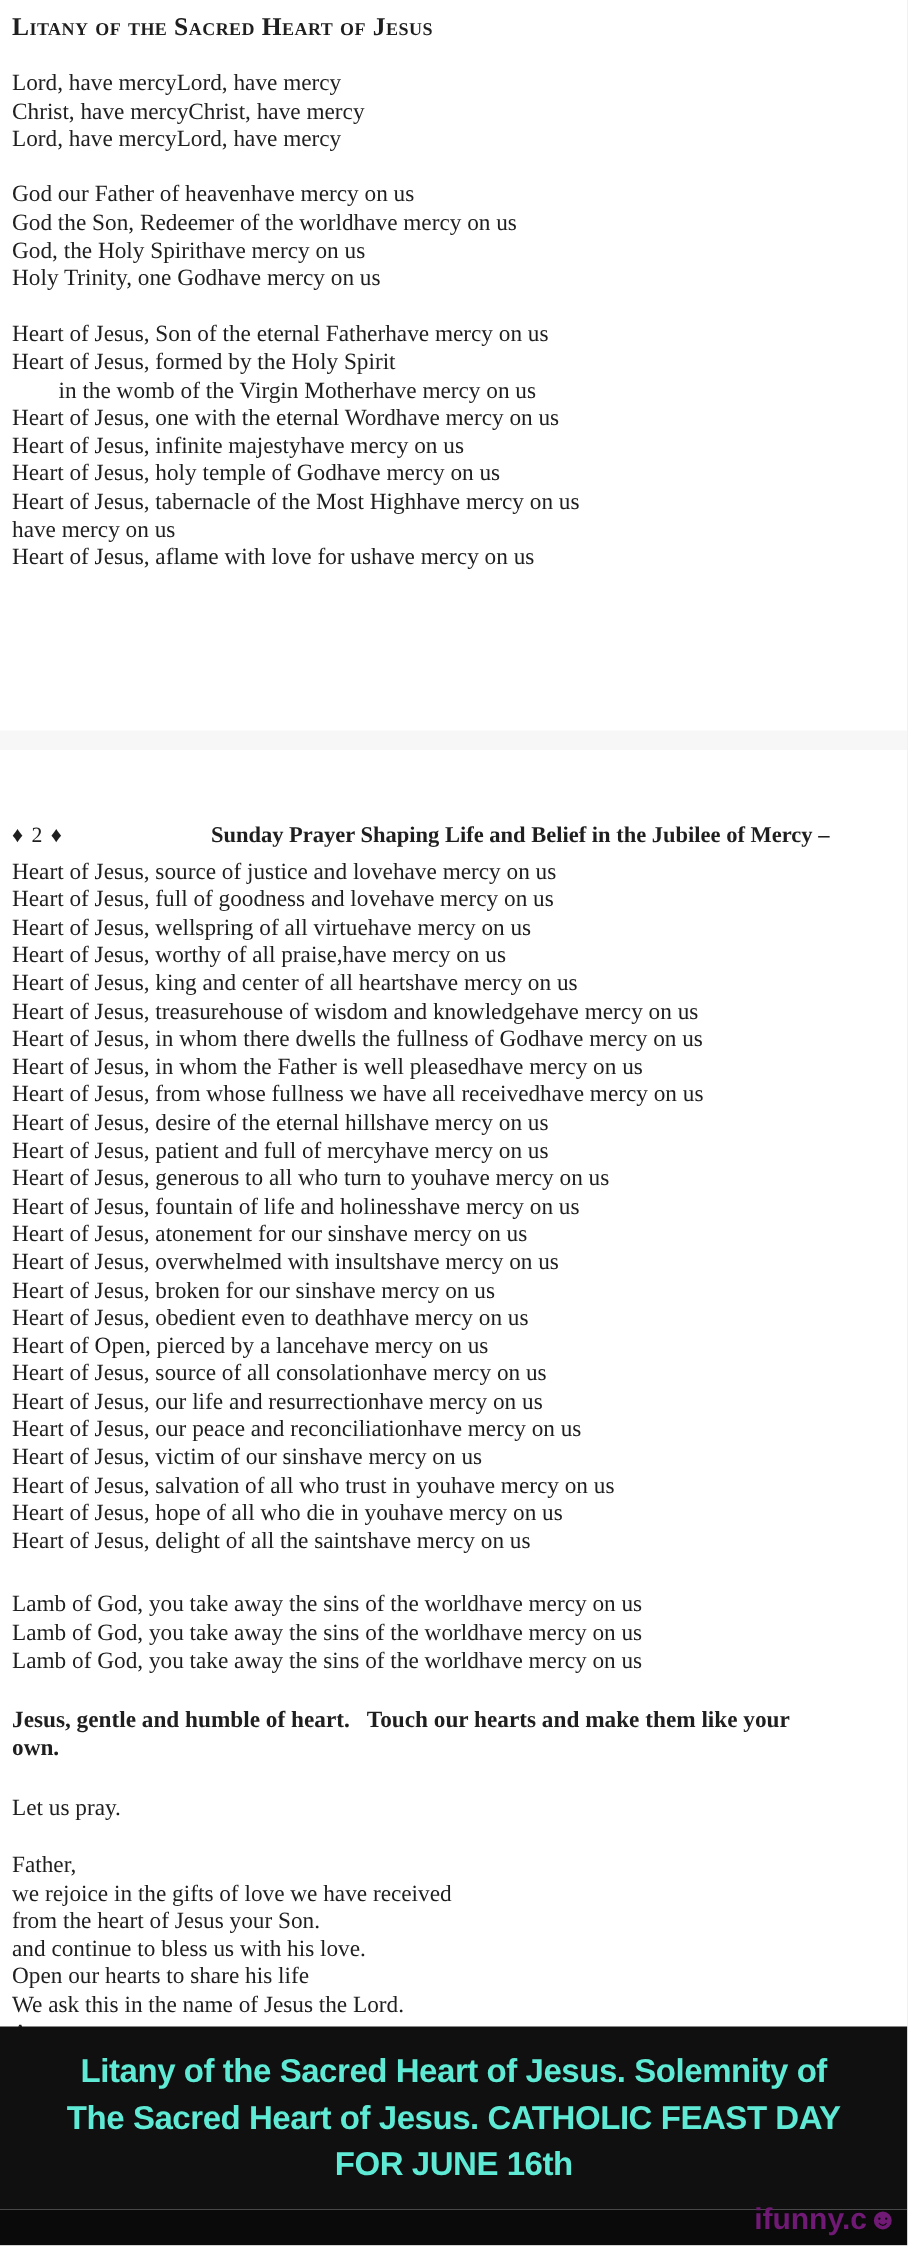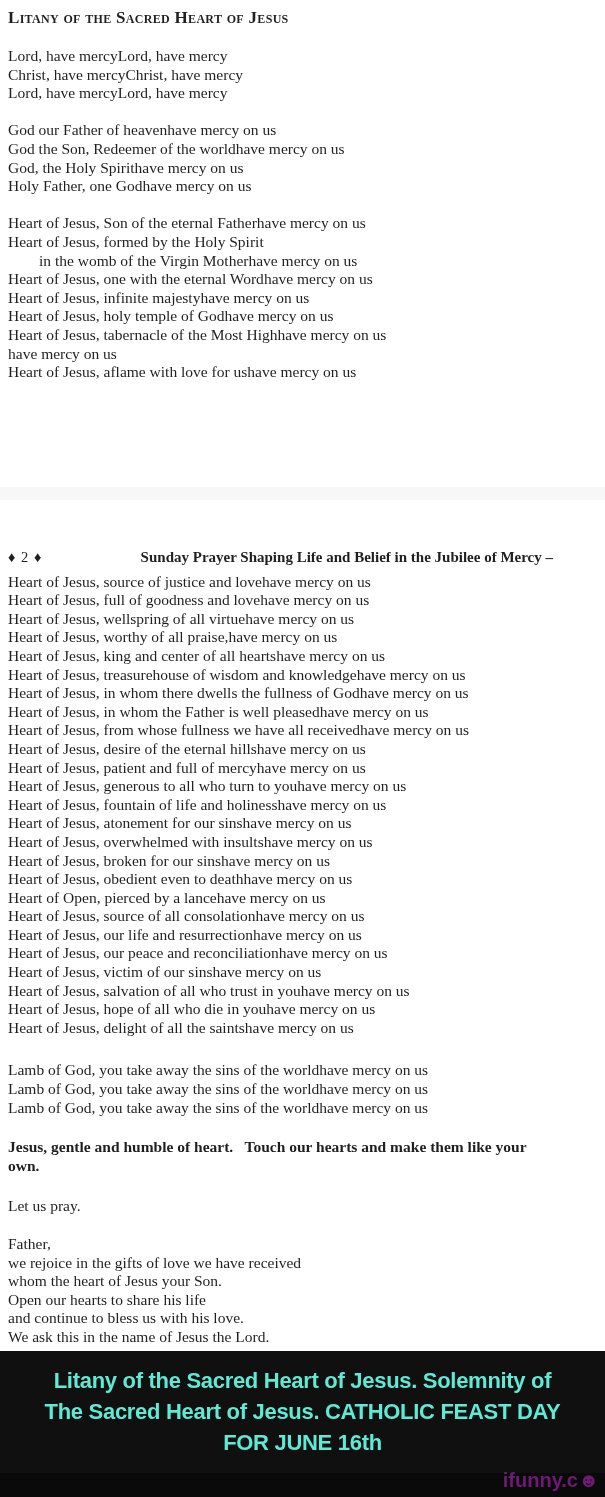--- a/index.html
+++ b/index.html
@@ -150,21 +150,21 @@
         </div>
         <div class="row">
           <span class="call">God the Son, Redeemer of the world</span>
           <span class="response">have mercy on us</span>
         </div>
         <div class="row">
           <span class="call">God, the Holy Spirit</span>
           <span class="response">have mercy on us</span>
         </div>
         <div class="row">
-          <span class="call">Holy Father, one God</span>
+          <span class="call">Holy Trinity, one God</span>
           <span class="response">have mercy on us</span>
         </div>
       </div>
 
     <div class="section">
         <div class="row">
           <span class="call">Heart of Jesus, Son of the eternal Father</span>
           <span class="response">have mercy on us</span>
         </div>
         <div class="row">
@@ -327,23 +327,23 @@
         </div>
       </div>
 
     <div class="single-line jesus-line">Jesus, gentle and humble of heart.   Touch our hearts and make them like your own.</div>
 
     <div class="single-line letuspray-line">Let us pray.</div>
 
     <div>
       <div class="prayer-line">Father,</div>
       <div class="prayer-line">we rejoice in the gifts of love we have received</div>
-      <div class="prayer-line">whom the heart of Jesus your Son.</div>
+      <div class="prayer-line">from the heart of Jesus your Son.</div>
+      <div class="prayer-line">and continue to bless us with his love.</div>
       <div class="prayer-line">Open our hearts to share his life</div>
-      <div class="prayer-line">and continue to bless us with his love.</div>
       <div class="prayer-line">We ask this in the name of Jesus the Lord.</div>
       <div class="prayer-line">Amen.</div>
     </div>
   </div>
 
   <div class="caption-bar">
     <div class="caption-line">Litany of the Sacred Heart of Jesus. Solemnity of</div>
     <div class="caption-line">The Sacred Heart of Jesus. CATHOLIC FEAST DAY</div>
     <div class="caption-line">FOR JUNE 16th</div>
   </div>

